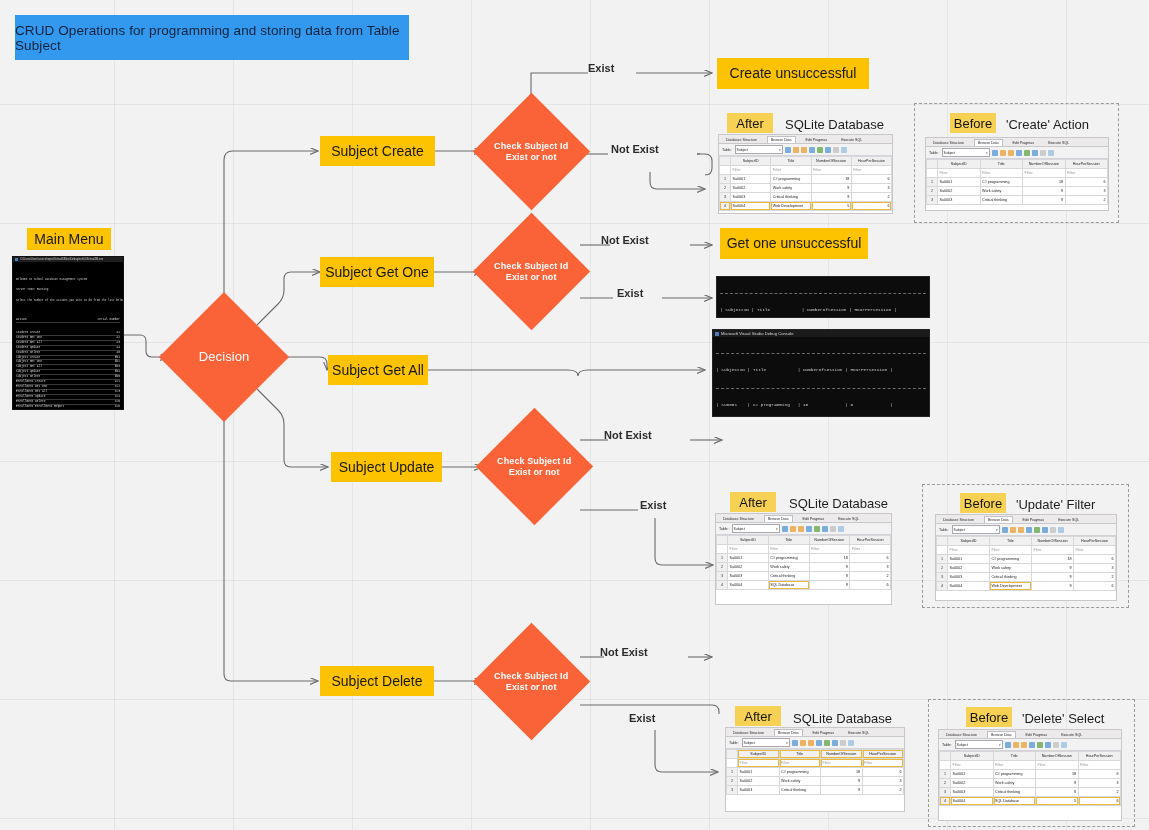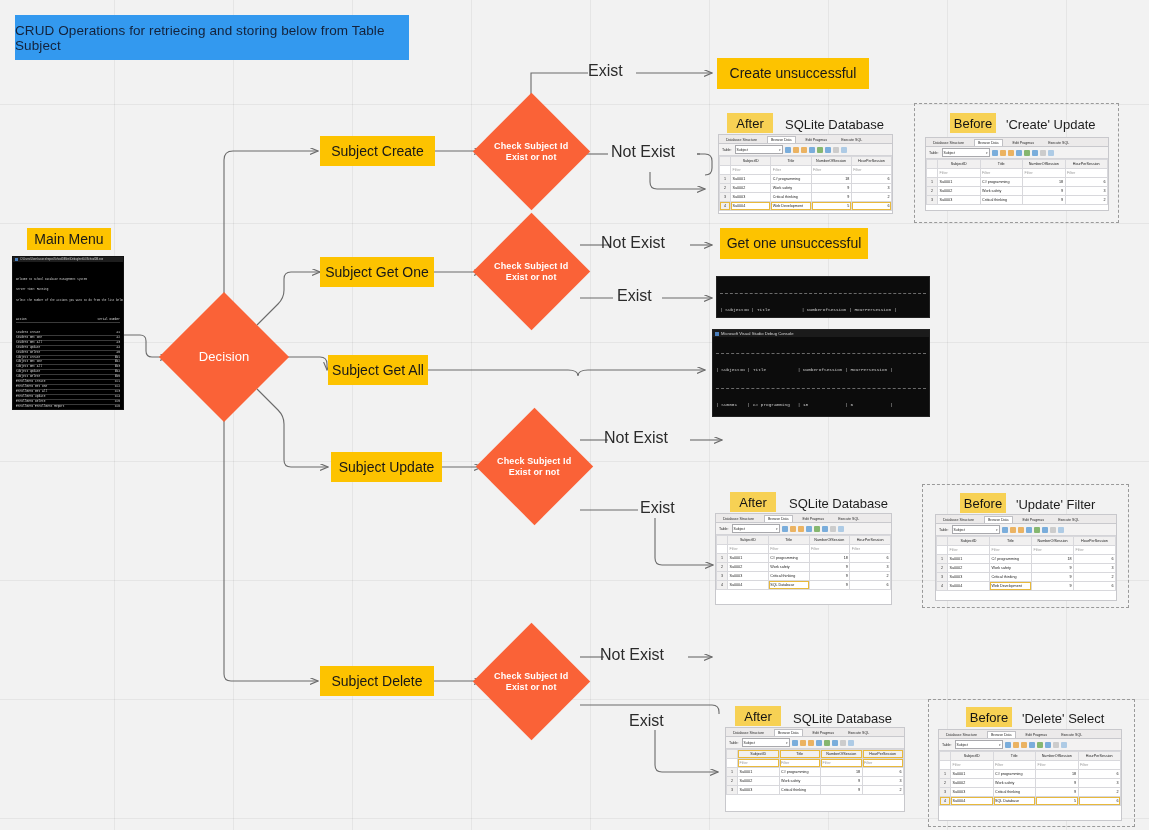--- a/index.html
+++ b/index.html
@@ -33,21 +33,21 @@
     transform:rotate(45deg);
     display:flex;align-items:center;justify-content:center;
   }
   .diamond > span{
     transform:rotate(-45deg);display:block;
     font-size:9px;line-height:1.22;text-align:center;font-weight:bold;
     letter-spacing:.1px;width:84px;
   }
   .diamond.big > span{font-size:13px;font-weight:normal;width:110px;}
   .edge-label{
-    color:#2b2b2b;font-size:16px;background:transparent;white-space:nowrap;
+    color:#2b2b2b;font-size:11px;background:transparent;white-space:nowrap;font-weight:bold;
   }
   .cap{color:#1d1d1d;font-size:13px;white-space:nowrap;}
   .badge{
     background:#f7d154;color:#141414;font-size:13px;
     display:flex;align-items:center;justify-content:center;
   }
   .dashed-frame{border:1px dashed #9a9a9a;background:transparent;}
   
   svg.links{position:absolute;left:0;top:0;width:1149px;height:830px;overflow:visible;}
   svg.links path, svg.links line{fill:none;stroke:#6b6b6b;stroke-width:1.1px;}
@@ -154,21 +154,21 @@
     <line x1="690" y1="440" x2="722" y2="440" marker-end="url(#arr)"></line>
     <path d="M580,510 L638,510"></path>
     <path d="M655,518 L655,558 Q655,565 662,565 L713,565" marker-end="url(#arr)"></path>
 
     <line x1="580" y1="657" x2="604" y2="657"></line>
     <line x1="688" y1="657" x2="712" y2="657" marker-end="url(#arr)"></line>
     <path d="M580,705 L712,705 Q719,705 719,712 L719,714"></path>
     <path d="M655,730 L655,765 Q655,772 662,772 L718,772" marker-end="url(#arr)"></path>
   </svg>
 
-  <div class="abs title-bar" style="left:15px;top:15px;width:394px;height:45px;">CRUD Operations for retriecing and storing below from Table Subject</div>
+  <div class="abs title-bar" style="left:15px;top:15px;width:394px;height:45px;">CRUD Operations for programming and storing data from Table Subject</div>
 
   <div class="abs box" style="left:27px;top:228px;width:84px;height:22px;">Main Menu</div>
 
   <div class="abs menu-con" style="left:12px;top:256px;width:110px;height:152px;">
     <div class="menu-tb">
       <span class="sqr"></span>
       <span class="t">C:\Users\Users\source\repos\SchoolDB\bin\Debug\net6.0\SchoolDB.exe</span>
     </div>
     <div class="menu-body">
       <div style="font-size:2.7px;line-height:1.3;color:#d0d0d0;">
@@ -292,21 +292,21 @@
             <td>Web Development</td>
             <td class="num">5</td>
             <td class="num">6</td>
           </tr>
         </tbody>
       </table>
     </div>
 
   <div class="abs dashed-frame" style="left:914px;top:103px;width:203px;height:118px;"></div>
   <div class="abs badge" style="left:950px;top:113px;width:46px;height:20px;">Before</div>
-  <div class="abs cap" style="left:1006px;top:117px;">'Create' Update</div>
+  <div class="abs cap" style="left:1006px;top:117px;">'Create' Action</div>
   <div class="abs sqlite" style="left:925px;top:137px;width:182px;height:72px;">
       <div class="sq-tabs">
         <div class="sq-tab">Database Structure</div>
         <div class="sq-tab active">Browse Data</div>
         <div class="sq-tab">Edit Pragmas</div>
         <div class="sq-tab">Execute SQL</div>
       </div>
       <div class="sq-toolbar">
         <span class="sq-tl">Table:</span>
         <div class="sq-sel">

